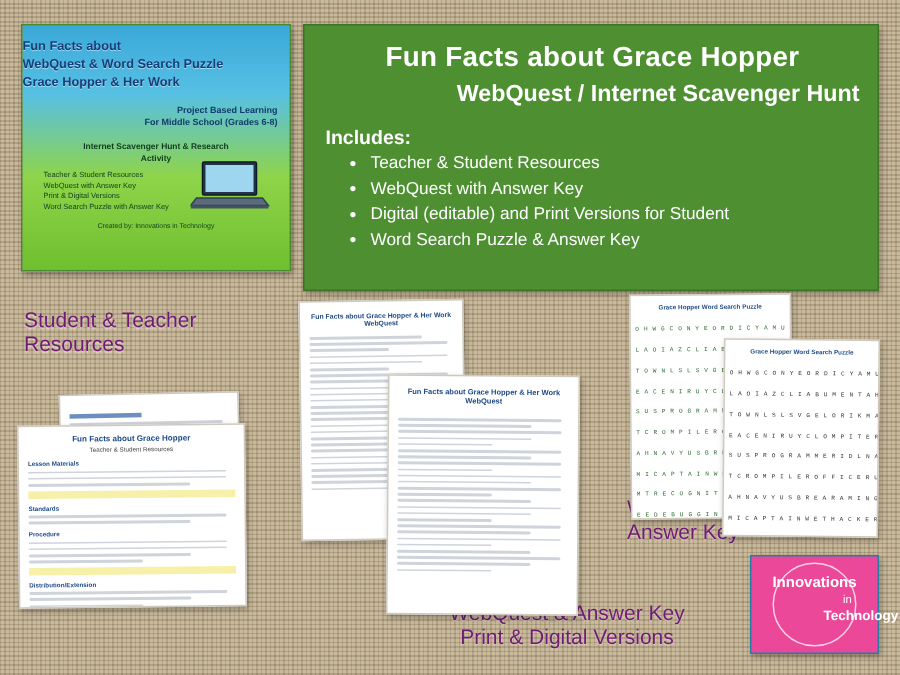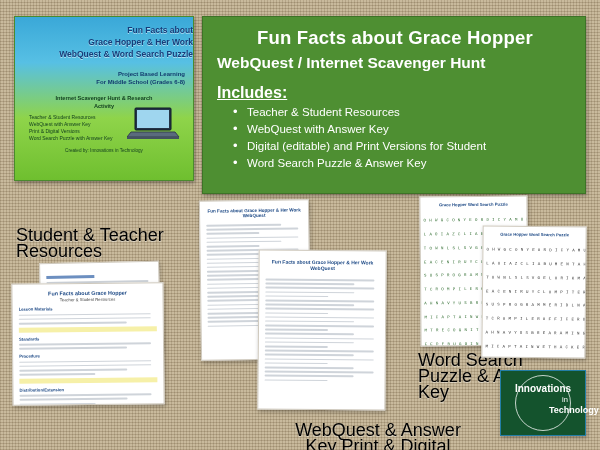--- a/index.html
+++ b/index.html
@@ -22,21 +22,21 @@
 
   
   #cover {
     position:absolute; left:14px; top:16px; width:180px; height:165px;
     background:linear-gradient(180deg,#3aa8d8 0%, #57c0e4 28%, #8fd44a 62%, #6fbf2f 100%);
     border:1px solid #4a8a2e;
     box-shadow:1px 2px 4px rgba(0,0,0,0.35);
     overflow:hidden;
   }
   #cover .c-title {
-    margin-top:7px; text-align:right; color:#163d7a;
+    margin-top:7px; text-align:left; color:#163d7a;
     font-weight:bold; font-size:8.5px; line-height:12px;
     text-shadow:0 1px 0 rgba(255,255,255,0.5);
   }
   #cover .c-right {
     text-align:right; color:#123b6e; font-weight:bold;
     font-size:6px; line-height:8px; margin:10px 8px 0 0;
   }
   #cover .c-mid {
     text-align:center; color:#0f3c1e; font-weight:bold;
     font-size:5.6px; line-height:7.5px; margin:9px 0 0 0;
@@ -58,39 +58,38 @@
     border:1px solid #3d7327;
     box-shadow:1px 2px 4px rgba(0,0,0,0.3);
     color:#ffffff;
     padding:8px 12px 6px 14px;
   }
   #headline h1 {
     margin:2px 0 0 0; font-size:18.5px; text-align:center; font-weight:bold;
     letter-spacing:0.2px;
   }
   #headline h2 {
-    margin:4px 0 0 0; font-size:15.5px; text-align:left; font-weight:bold;
+    margin:4px 0 0 0; font-size:15.5px; text-align:right; font-weight:bold;
     line-height:19px;
   }
   #headline .includes {
-    margin:12px 0 2px 0; font-size:16px; font-weight:bold;text-decoration:underline;
+    margin:12px 0 2px 0; font-size:13px; font-weight:bold;
   }
   #headline ul { margin:0; padding:0 0 0 16px; list-style:none; }
   #headline li {
     font-size:11.5px; line-height:17px; position:relative; padding-left:14px;
   }
   #headline li:before {
     content:"\2022"; position:absolute; left:0; top:-1px; font-size:13px;
   }
 
   
   .caption {
-    position:absolute; color:#000000; font-size:18px; line-height:16px;
+    position:absolute; color:#701a75; font-size:14px; line-height:16px;
     text-shadow:0 1px 1px rgba(255,255,255,0.45);
-    margin-top:22px;
   }
   #cap-student { left:16px; top:205px; width:160px; }
   #cap-word { left:418px; top:330px; width:160px; text-align:left; }
   #cap-webquest { left:288px; top:400px; width:180px; text-align:center; }
 
   
   .doc {
     position:absolute; background:#ffffff;
     border:1px solid #cfc9bd;
     box-shadow:1px 2px 4px rgba(0,0,0,0.28);
@@ -126,21 +125,21 @@
     font-family:"Liberation Mono", monospace;
     font-size:4.1px; line-height:4.6px; letter-spacing:0.4px;
     color:#333; padding:2px 3px; white-space:pre;
   }
   .grid.colored { color:#2e6b2e; }
   .doc .dtitle-sm { text-align:center; font-size:4.2px; font-weight:bold; color:#1e4a86; margin-top:5px; }
 
   
   #logo {
     position:absolute; right:14px; bottom:14px; width:86px; height:66px;
-    background:#14532d;
+    background:#ec4899;
     border:1px solid #237ea6;
     box-shadow:1px 2px 4px rgba(0,0,0,0.3);
     color:#ffffff; text-align:center;
   }
   #logo .l1 { font-size:10px; font-weight:bold; margin-top:12px; }
   #logo .l2 { font-size:7.5px; margin-top:1px;margin-left:44px; }
   #logo .l3 { font-size:9px; font-weight:bold; margin-top:1px;padding-left:48px; }
   #logo .circ {
     position:absolute; left:50%; top:50%; width:56px; height:56px;
     margin:-28px 0 0 -28px; border:1px solid rgba(255,255,255,0.75);
@@ -148,22 +147,22 @@
   }
 </style>
 </head>
 <body>
 
 <div id="bg"></div>
 
 <div id="cover">
   <div class="c-title">
     <div>Fun Facts about</div>
+    <div>WebQuest &amp; Word Search Puzzle</div>
     <div>Grace Hopper &amp; Her Work</div>
-    <div>WebQuest &amp; Word Search Puzzle</div>
   </div>
   <div class="c-right">
     <div>Project Based Learning</div>
     <div>For Middle School (Grades 6-8)</div>
   </div>
   <svg class="laptop" viewBox="0 0 58 36">
     <rect x="8" y="2" width="36" height="22" rx="1" fill="#243447" stroke="#0e1a28"></rect>
     <rect x="10" y="4" width="32" height="18" fill="#9fd6ef"></rect>
     <path d="M4 26 L48 26 L52 31 L0 31 Z" fill="#5a6b7d" stroke="#32414f"></path>
     <rect x="0" y="31" width="52" height="2" fill="#44535f"></rect>

